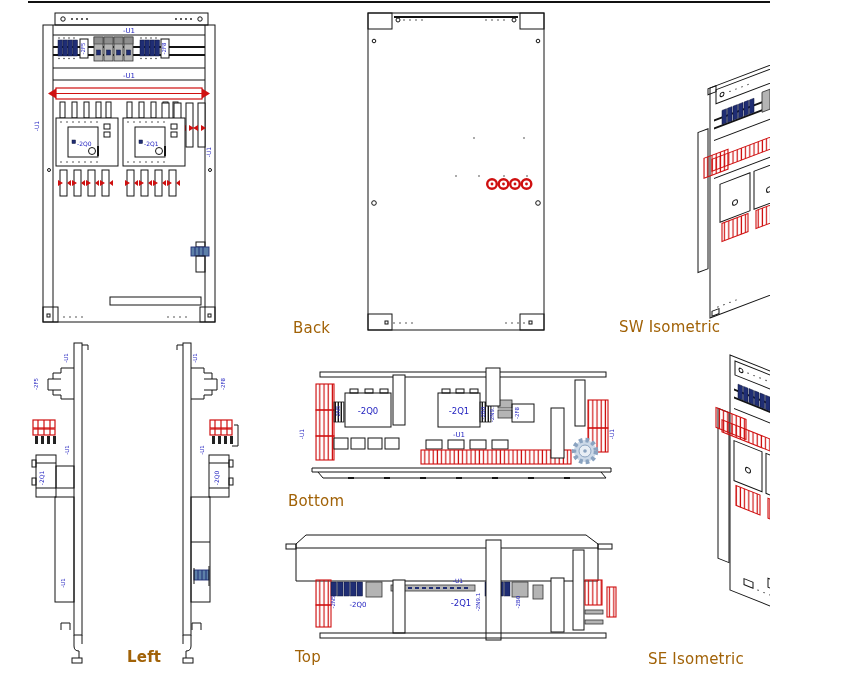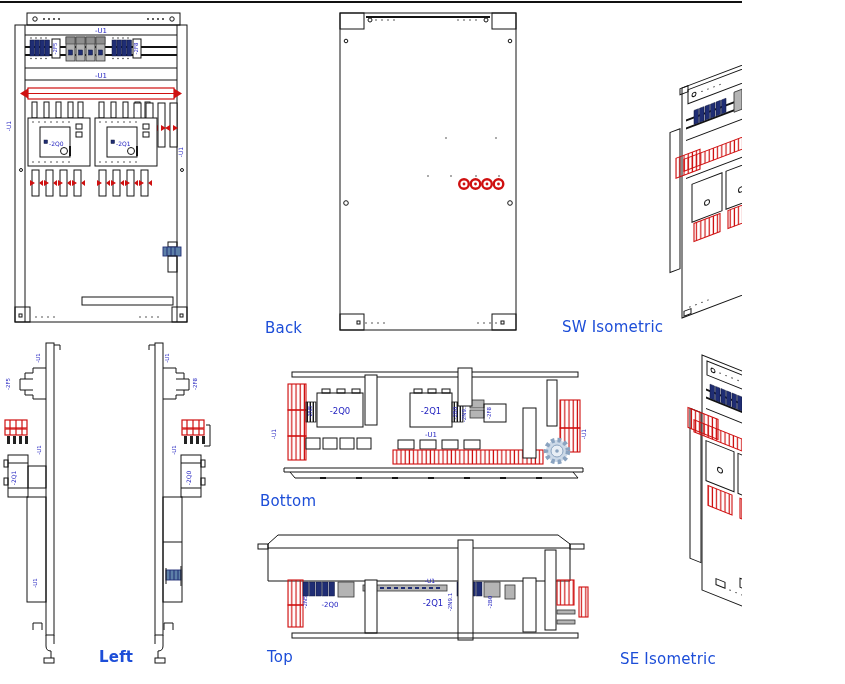--- a/index.html
+++ b/index.html
@@ -1,19 +1,19 @@
 <!DOCTYPE html>
 <html><head>
 <meta charset="utf-8">
 <style>
   html,body{margin:0;padding:0;background:#fff;}
   .canvas{position:relative;width:742px;height:684px;background:#fff;overflow:hidden;
-          font-family:"DejaVu Sans",sans-serif;}
+          font-family:"DejaVu Sans",sans-serif;margin-left:28px;}
   .top-border{position:absolute;left:0;top:1px;width:845px;height:2px;background:#111;}
-  .caption{position:absolute;font-size:15px;color:#1d4ed8;letter-spacing:.2px;
+  .caption{position:absolute;font-size:15px;color:#a16207;letter-spacing:.2px;
            font-family:"DejaVu Sans",sans-serif;white-space:nowrap;}
   svg.sheet{position:absolute;left:0;top:0;}
   
   .ln{stroke:#141414;stroke-width:1;fill:none;}
   .ln2{stroke:#141414;stroke-width:2;fill:none;}
   .fw{fill:#ffffff;stroke:#141414;stroke-width:1;}
   .rd{stroke:#cf1010;stroke-width:1.2;fill:none;}
   .rdf{fill:url(#redv);stroke:#cf1010;stroke-width:1.1;}
   .rdt{fill:#cf1010;stroke:none;}
   .nv{fill:#1f2d74;stroke:#10183d;stroke-width:.5;}
@@ -478,18 +478,18 @@
         <rect class="ln" x="99" y="180" width="10" height="11"></rect>
       </g>
       <rect class="ln" x="38" y="208" width="78" height="9"></rect>
       <rect class="ln" x="14" y="218" width="9" height="6"></rect>
       <rect class="ln" x="118" y="226" width="8" height="6"></rect>
       <path class="dots-s" d="M28,224h.01M34,224h.01M40,224h.01M92,230h.01M98,230h.01M104,230h.01"></path>
     </g>
   </svg>
 
   <div class="caption" style="left:265px;top:319px;">Back</div>
-  <div class="caption" style="left:562px;top:318px;">SW Isometric</div>
+  <div class="caption" style="left:591px;top:318px;">SW Isometric</div>
   <div class="caption" style="left:260px;top:492px;">Bottom</div>
   <div class="caption" style="left:99px;top:648px;font-weight:bold;">Left</div>
   <div class="caption" style="left:267px;top:648px;">Top</div>
   <div class="caption" style="left:620px;top:650px;">SE Isometric</div>
 </div>
 
 </body></html>

